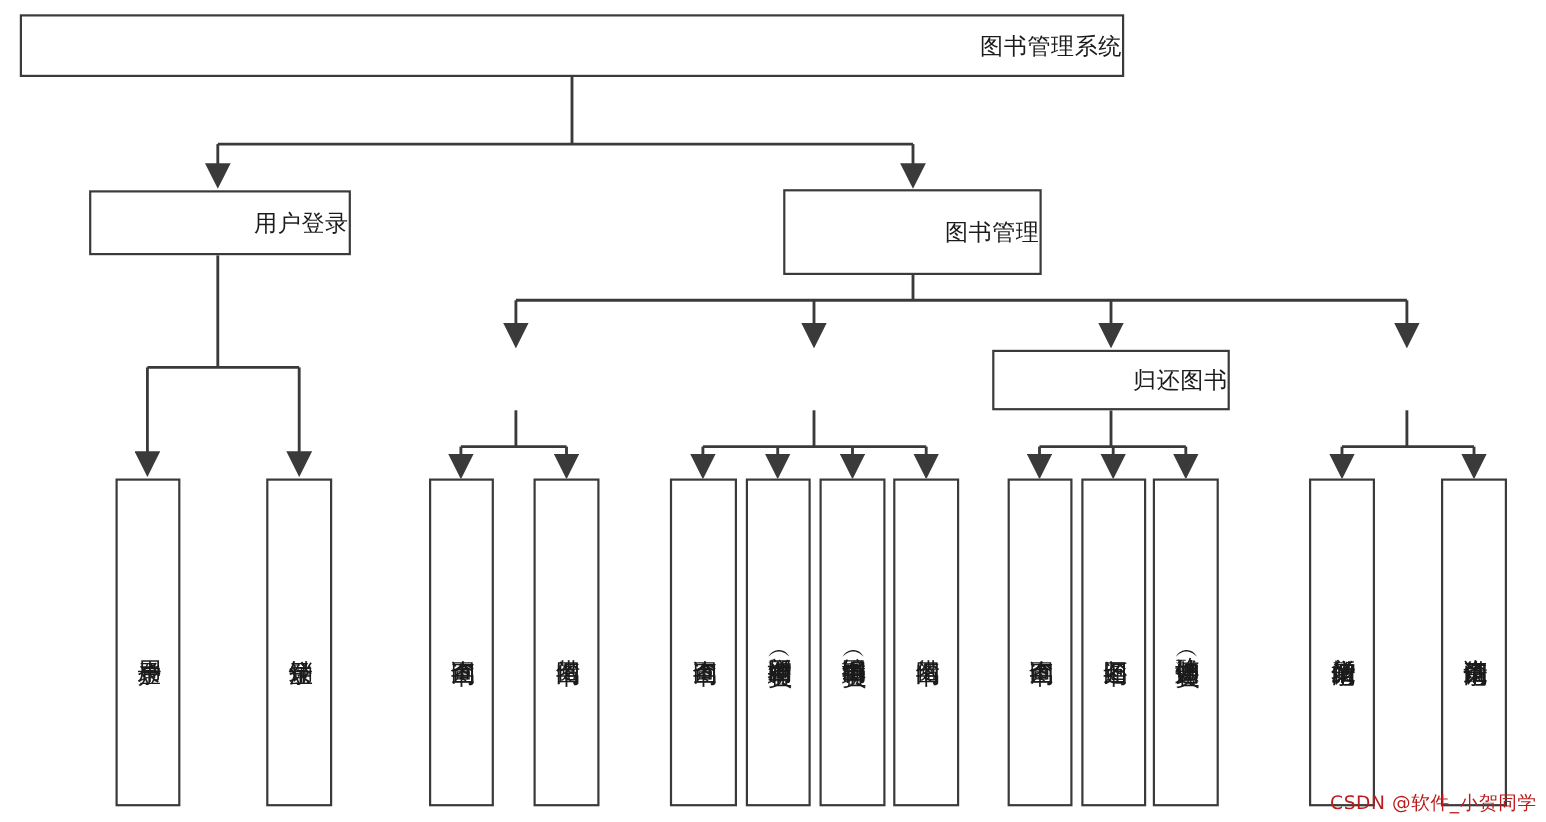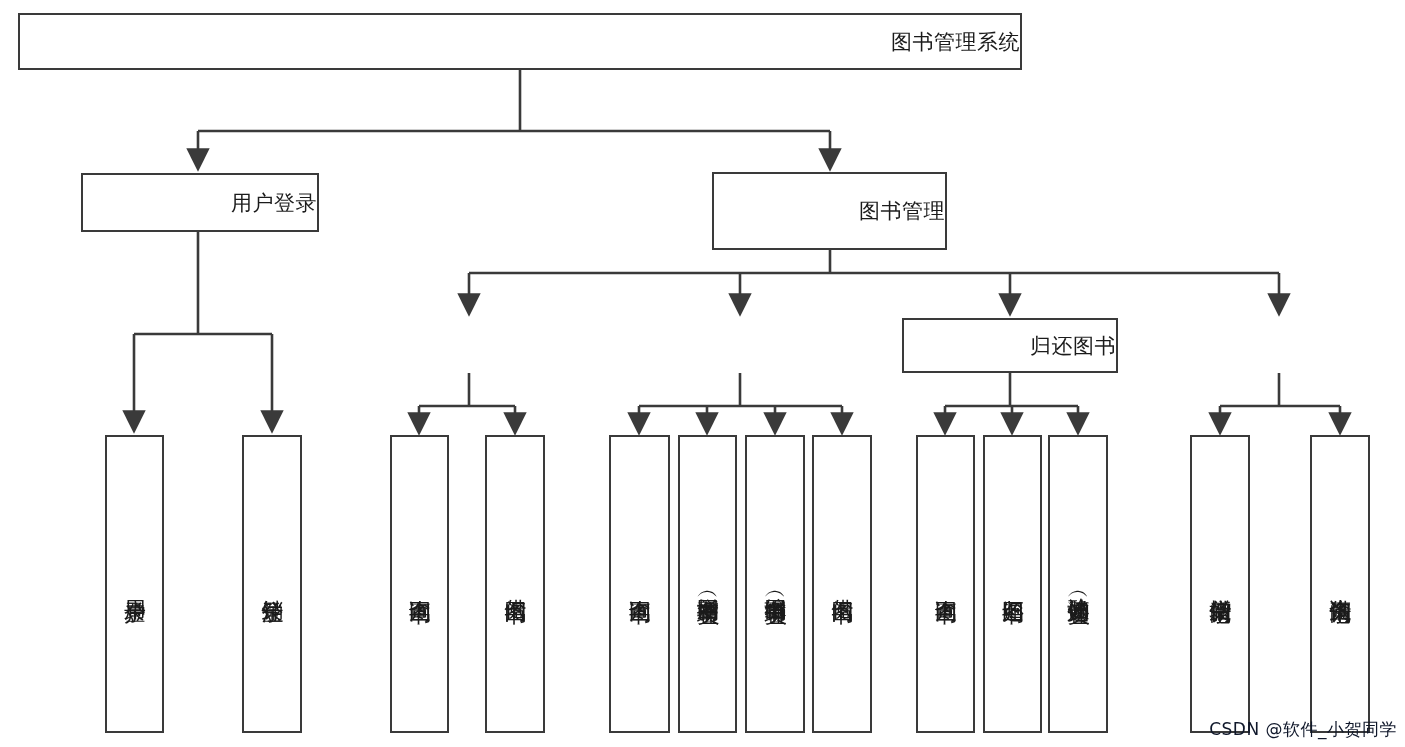--- a/index.html
+++ b/index.html
@@ -54,21 +54,21 @@
     writing-mode: vertical-rl;
     text-orientation: upright;
     display: block;
     white-space: nowrap;
   }
   .watermark {
     position: absolute;
     right: 8px;
     bottom: 6px;
     font-size: 17px;
-    color: #0f172a;
+    color: #b91c1c;
     letter-spacing: 0.5px;
     white-space: nowrap;
   }
 </style>
 </head>
 <body>
 
 <div id="canvas">
 
   <svg class="edges" viewBox="0 0 1405 747" xmlns="http://www.w3.org/2000/svg">

